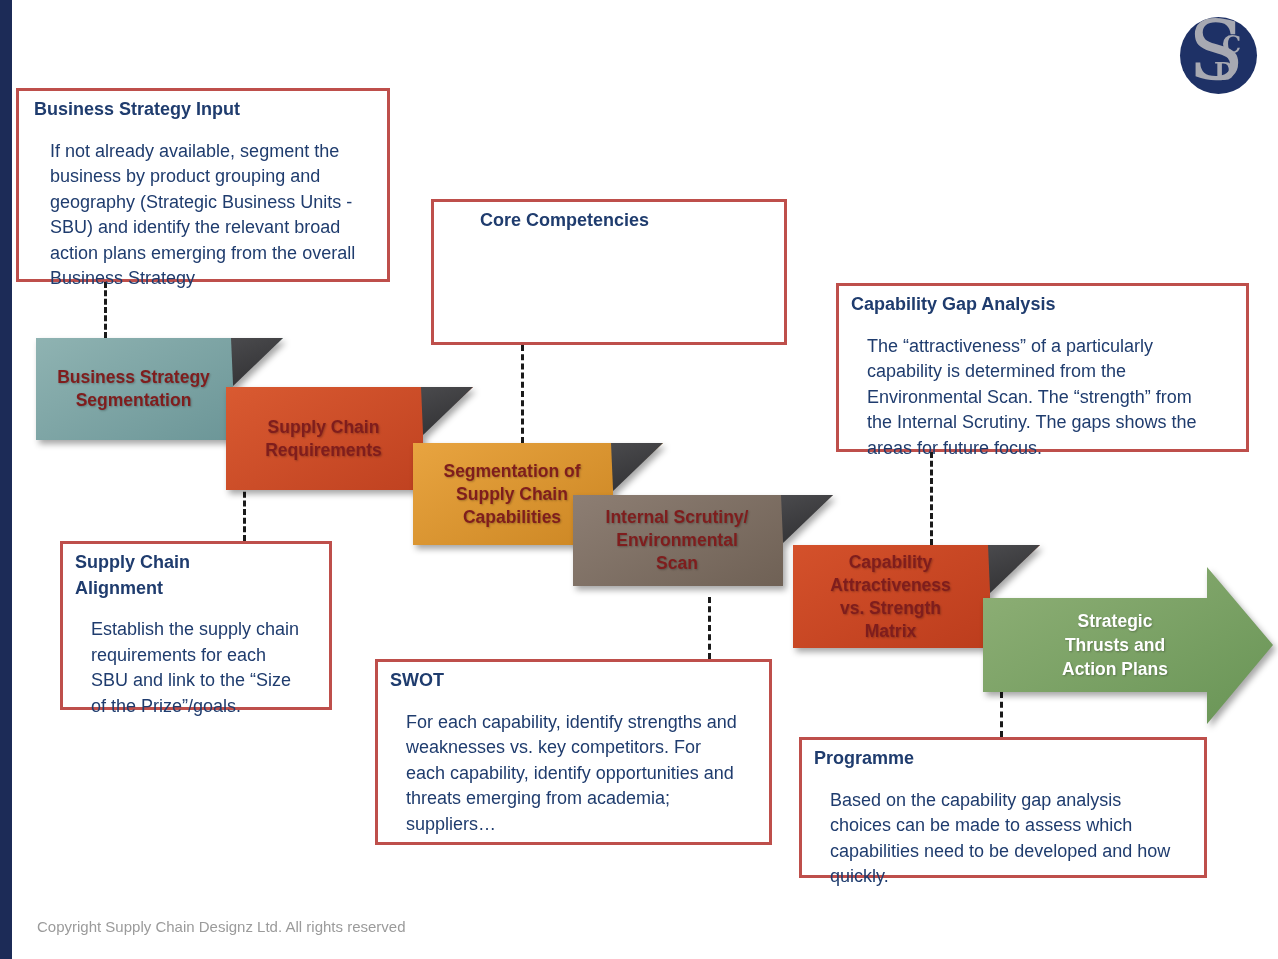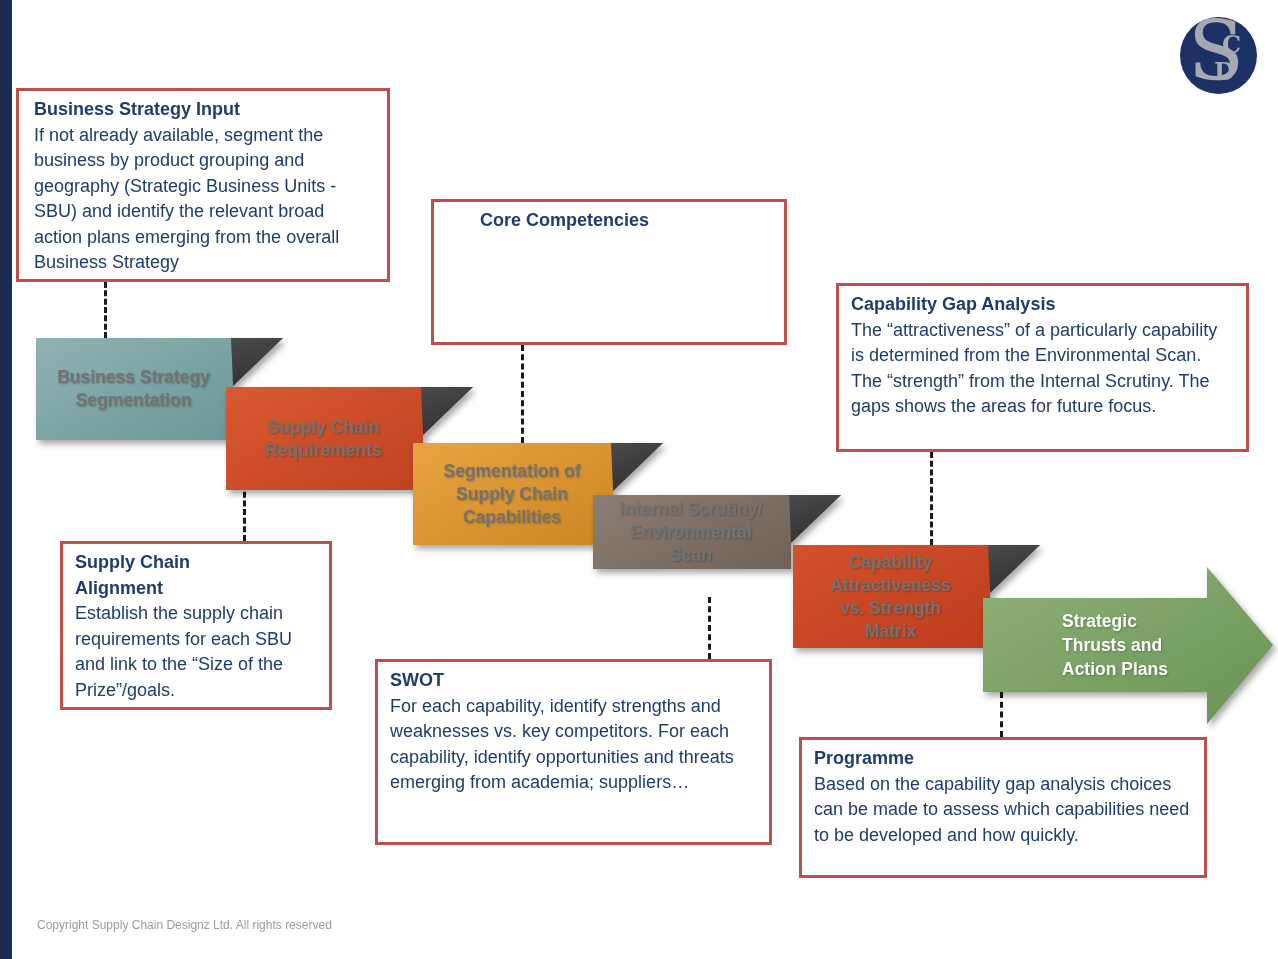--- a/index.html
+++ b/index.html
@@ -13,21 +13,21 @@
   .logo span{position:absolute;font-family:"DejaVu Serif",serif;line-height:1;}
   .logo .s{left:8px;top:-6px;font-size:82px;font-weight:400;}
   .logo .c{left:42px;top:16px;font-size:24px;font-weight:700;}
   .logo .d{left:34px;top:43px;font-size:24px;font-weight:700;}
   
   .callout{
     position:absolute;background:#fff;border:3px solid #BE4F4B;
     color:#1F3C6E;font-size:18px;line-height:25.5px;padding:6px 12px;box-sizing:border-box;
   }
   .callout h3{margin:0;font-size:18px;font-weight:700;white-space:pre-line;}
-  .callout p{margin:0;}
+  .callout p{margin:16px;}
   #c-box1{left:16px;top:88px;width:374px;height:194px;padding-left:15px;}
   #c-box2{left:431px;top:199px;width:356px;height:146px;padding-left:46px;}
   #c-box3{left:836px;top:283px;width:413px;height:169px;}
   #c-box4{left:60px;top:541px;width:272px;height:169px;}
   #c-box5{left:375px;top:659px;width:397px;height:186px;}
   #c-box6{left:799px;top:737px;width:408px;height:141px;}
   
   .connector{position:absolute;width:0;border-left:3px dashed #1a1a1a;}
   #conn1{left:104px;top:282px;height:56px;}
   #conn2{left:243px;top:440px;height:101px;}
@@ -42,45 +42,45 @@
     clip-path:polygon(0 0,100% 0,calc(100% - 50px) 46px,calc(100% - 50px) 100%,0 100%);
   }
   .banner .fold{
     position:absolute;right:0;top:0;width:52px;height:48px;
     clip-path:polygon(0 0,100% 0,4% 100%);
     background:linear-gradient(160deg,#4a4a4d 0%,#2e2e30 100%);
   }
   .banner .label{
     position:absolute;left:0;right:52px;top:0;bottom:0;
     display:flex;align-items:center;justify-content:center;text-align:center;
-    color:#737373;font-weight:700;font-size:17.5px;line-height:23px;white-space:pre-line;
+    color:#7f1d1d;font-weight:700;font-size:17.5px;line-height:23px;white-space:pre-line;
     text-shadow:1px 1px 2px rgba(0,0,0,0.25);
   }
   #banner1{left:36px;top:338px;width:247px;height:102px;}
   #banner2{left:226px;top:387px;width:247px;height:103px;}
   #banner3{left:413px;top:443px;width:250px;height:102px;}
-  #banner4{left:593px;top:495px;width:248px;height:74px;}
+  #banner4{left:573px;top:495px;width:248px;height:91px;padding-left:12px;}
   #banner5{left:793px;top:545px;width:247px;height:103px;}
   
   .arrow{
     position:absolute;left:983px;top:567px;width:292px;height:157px;
     filter:drop-shadow(3px 4px 3px rgba(0,0,0,0.35));
   }
   .arrow .shape{
     position:absolute;inset:0;
     clip-path:polygon(0 31px,224px 31px,224px 0,290px 78px,224px 157px,224px 125px,0 125px);
   }
   .arrow .label{
     position:absolute;left:20px;top:31px;width:224px;height:94px;
-    display:flex;align-items:center;justify-content:center;text-align:left;
+    display:flex;align-items:center;justify-content:center;text-align:center;
     color:#fff;font-weight:700;font-size:17.5px;line-height:24px;white-space:pre-line;
     text-shadow:1px 1px 2px rgba(0,0,0,0.25);
   }
   
-  .copyright{position:absolute;left:37px;top:918px;font-size:12px;color:#9b9b9b;}
+  .copyright{position:absolute;left:37px;top:918px;font-size:15px;color:#9b9b9b;}
 </style>
 </head>
 <body>
 
 <div class="slide">
 
   <div class="left-bar" style="background: rgb(28, 43, 87);"></div>
 
   <div class="logo" style="background: rgb(30, 49, 102);">
     <span class="s" style="color: rgb(167, 169, 178);">S</span>

